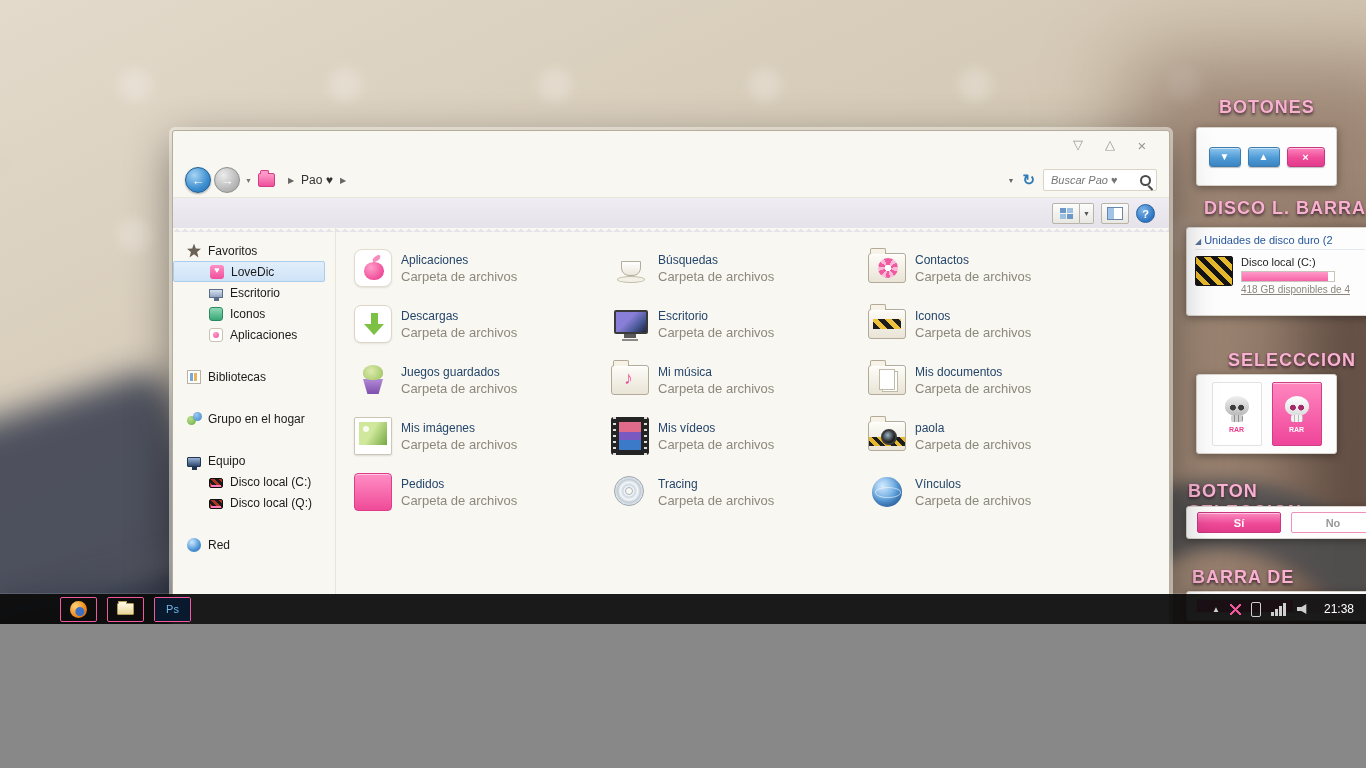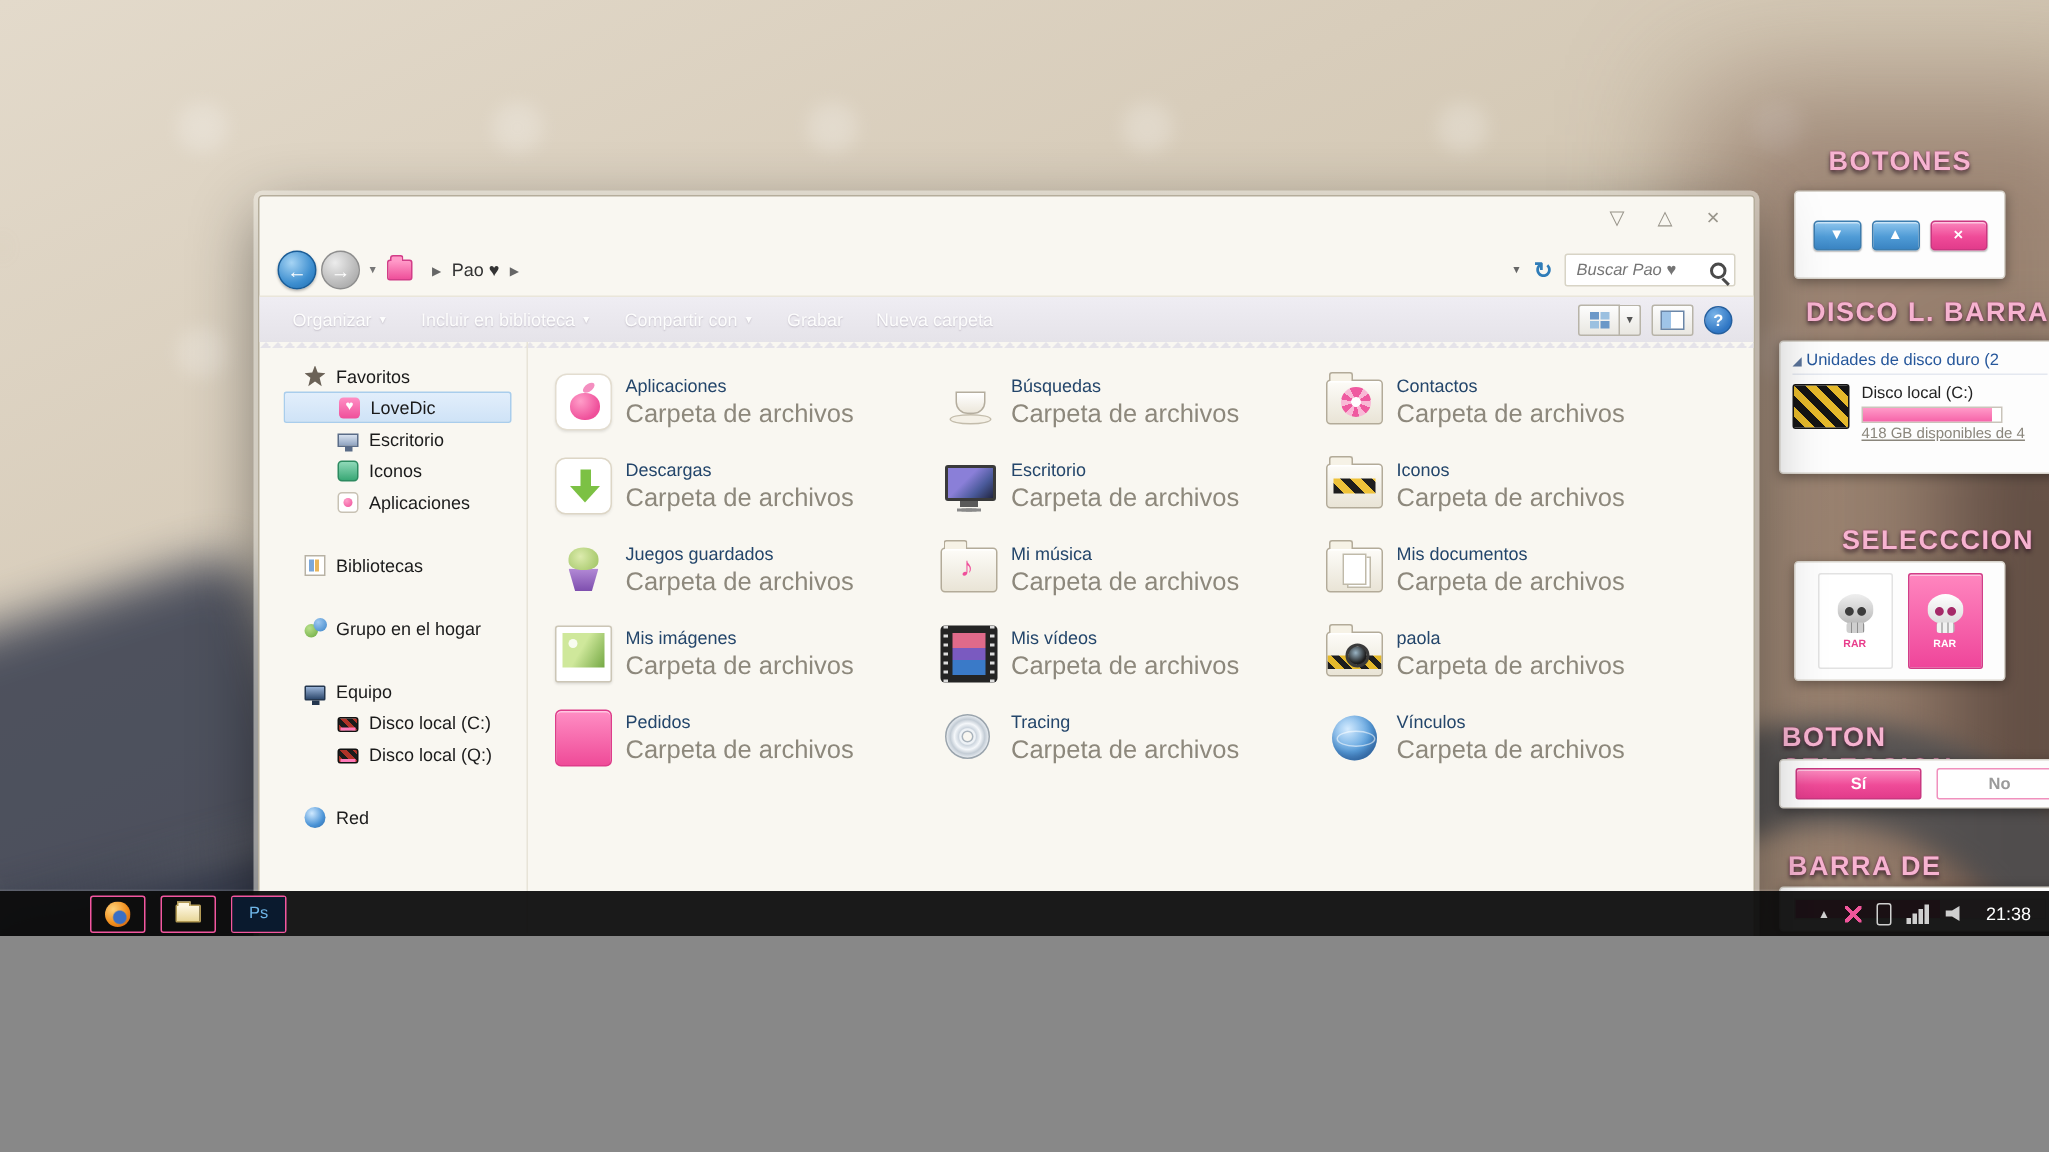--- a/index.html
+++ b/index.html
@@ -140,21 +140,21 @@
        background-image:linear-gradient(#6b98c8 0 0),linear-gradient(#9bc0e0 0 0),
                         linear-gradient(#9bc0e0 0 0),linear-gradient(#6b98c8 0 0);
        background-size:6px 5px;background-position:0 0,7px 0,0 6px,7px 6px;background-repeat:no-repeat;}
   .pane-btn{width:26px;}
   .pane-glyph{width:14px;height:11px;border:1px solid #6a86a8;
        background:linear-gradient(90deg,#9fc4e8 0 45%,#fff 45%);}
   .help-btn{width:17px;height:17px;border-radius:50%;color:#fff;font-size:11px;font-weight:bold;
        background:radial-gradient(circle at 35% 30%,#7ab4e8,#2f76c4 70%);border:1px solid #255f9e;
        display:flex;align-items:center;justify-content:center;}
   
-  .win-body{position:relative;height:394px;display:flex;padding-left:16px;}
+  .win-body{position:relative;height:394px;display:flex;}
   .sidebar{width:163px;flex:none;padding-top:12px;box-sizing:border-box;border-right:1px solid #e8e4d8;
            overflow:hidden;}
   .nav-item{display:flex;align-items:center;height:21px;font-size:12px;color:#1b1b1b;padding-left:14px;
             white-space:nowrap;}
   .nav-item.child{padding-left:36px;}
   .nav-item.selected{background:linear-gradient(#e2eefb,#cfe3f7);border:1px solid #a9cdec;border-radius:2px;
             margin-right:10px;height:19px;}
   .nav-gap{height:21px;}
   .si{width:14px;height:14px;position:relative;flex:none;margin-right:7px;}
   .si-favorites{background:#6b6257;clip-path:polygon(50% 0,63% 35%,100% 38%,72% 60%,82% 100%,50% 77%,18% 100%,28% 60%,0 38%,37% 35%);}
@@ -177,21 +177,21 @@
   .si-computer::after{content:"";position:absolute;left:4px;bottom:-4px;width:5px;height:3px;background:#24364e;}
   .si-disk{height:10px;margin-top:2px;border:1px solid #111;border-radius:2px;box-sizing:border-box;
        background:repeating-linear-gradient(45deg,#b03328 0 3px,#1b1b1b 3px 6px);}
   .si-disk::after{content:"";position:absolute;left:1px;right:1px;bottom:0;height:2px;background:#ff79b8;}
   .si-network{border-radius:50%;background:radial-gradient(circle at 35% 30%,#cfe9ff,#4a93d6 60%,#2b66a5);}
   
   .content{flex:1;overflow:hidden;}
   .folder-grid{display:grid;grid-template-columns:repeat(3,257px);grid-auto-rows:56px;padding:12px 0 0 18px;}
   .folder-item{display:flex;align-items:center;gap:9px;}
   .f-name{font-size:12px;color:#24466b;margin-bottom:2px;white-space:nowrap;}
-  .f-type{font-size:17px;color:#8d887c;white-space:nowrap;}
+  .f-type{font-size:13px;color:#8d887c;white-space:nowrap;}
   
   .ficon{position:relative;width:38px;height:38px;flex:none;}
   .ficon-apple{background:#fff;border:1px solid #e3ddd0;border-radius:8px;box-shadow:0 1px 2px rgba(0,0,0,.1);box-sizing:border-box;}
   .ficon-apple::before{content:"";position:absolute;left:9px;top:12px;width:20px;height:18px;border-radius:48%;
        background:radial-gradient(circle at 35% 30%,#ff9ec9,#ef4f9a 70%);}
   .ficon-apple::after{content:"";position:absolute;left:17px;top:6px;width:9px;height:5px;border-radius:60% 40%;
        background:#f48fc0;transform:rotate(-30deg);}
   .ficon-coffee::before{content:"";position:absolute;left:10px;top:12px;width:18px;height:13px;
        background:linear-gradient(#fff,#ece7db);border:1px solid #b4ad9e;border-radius:0 0 8px 8px;}
   .ficon-coffee::after{content:"";position:absolute;left:6px;top:27px;width:26px;height:5px;border-radius:50%;
@@ -383,40 +383,20 @@
         <div class="addr-caret">▼</div>
         <div class="refresh">↻</div>
         <div class="search">
           <input placeholder="Buscar Pao ♥" style="">
           <div class="mag"></div>
         </div>
       </div>
     </div>
 
     <div class="toolbar">
-      <div id="toolbar-items" style="display:flex;align-items:center;">
-          <div class="tb-item">
-            <span>Organizar</span>
-            <span class="caret">▼</span>
-          </div>
-          <div class="tb-item">
-            <span>Incluir en biblioteca</span>
-            <span class="caret">▼</span>
-          </div>
-          <div class="tb-item">
-            <span>Compartir con</span>
-            <span class="caret">▼</span>
-          </div>
-          <div class="tb-item">
-            <span>Grabar</span>
-          </div>
-          <div class="tb-item">
-            <span>Nueva carpeta</span>
-          </div>
-        </div>
       <div class="tb-right">
         <div class="view-seg">
           <div class="mini-btn view-main">
               <div class="grid-glyph"></div>
             </div>
           <div class="mini-btn view-caret">▼</div>
         </div>
         <div class="mini-btn pane-btn">
             <div class="pane-glyph"></div>
           </div>

